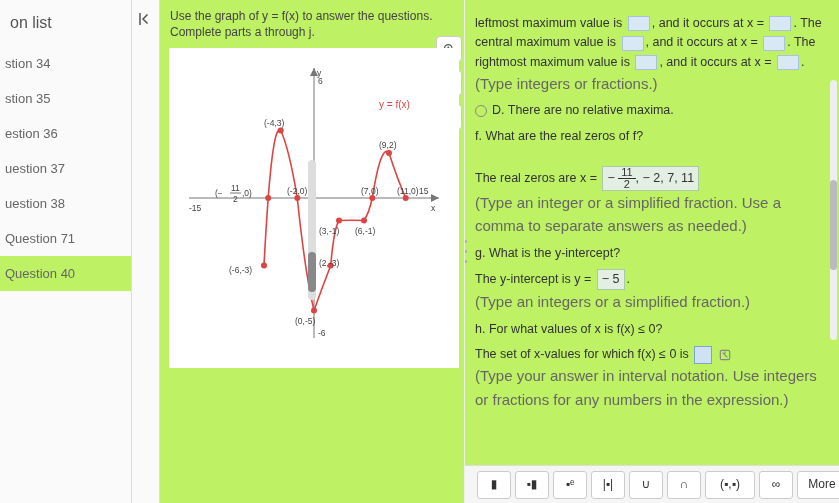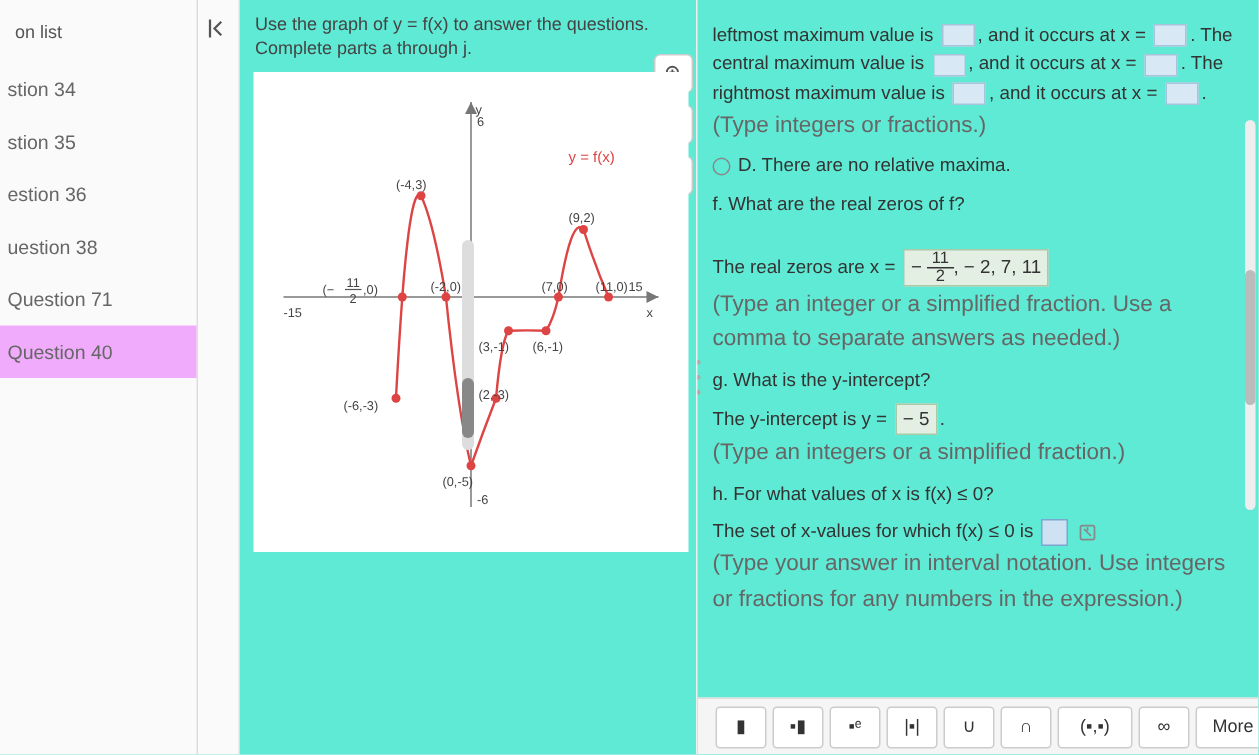--- a/index.html
+++ b/index.html
@@ -1,23 +1,23 @@
 <!DOCTYPE html>
 <html><head>
 <meta charset="utf-8">
 <style>
 *{box-sizing:border-box;margin:0;padding:0;font-family:Arial,Helvetica,sans-serif}
 body{width:839px;height:503px;background:#f0f0f0;display:flex;overflow:hidden;font-size:13px;color:#333}
 .sidebar{width:132px;background:#fafafa;border-right:1px solid #ddd;padding-top:8px}
-.sidebar-title{font-size:12px;color:#555;padding:6px 10px 14px}
+.sidebar-title{font-size:16px;color:#555;padding:6px 10px 14px}
 .q-item{padding:10px 5px;font-size:13px;color:#666;cursor:pointer}
-.q-item.current{background:#f0abfc}
+.q-item.current{background:#bef264}
 .collapse{width:28px;display:flex;align-items:flex-start;justify-content:center;padding-top:10px;background:#fafafa;border-right:1px solid #ddd}
 .collapse svg{width:18px;height:18px;color:#555}
-.main{flex:1;display:flex;background:#5eead4}
+.main{flex:1;display:flex;background:#bef264}
 .left{width:305px;padding:8px 2px 4px 6px;border-right:1px solid #eee;position:relative}
 .instr{font-size:12px;color:#444;line-height:1.35;padding:0 4px 4px}
 .graph{width:290px;height:320px;margin:4px auto 0;position:relative;background:#fff}
 .graph svg{width:100%;height:100%}
 .tools{position:absolute;right:2px;top:36px;display:flex;flex-direction:column;gap:8px}
 .tbtn{width:26px;height:26px;border:1px solid #ccc;border-radius:4px;background:#fff;display:flex;align-items:center;justify-content:center;cursor:pointer}
 .tbtn svg{width:15px;height:15px;color:#555}
 .right{flex:1;padding:8px 10px 57px;font-size:12.5px;color:#333;line-height:1.55;position:relative;overflow:hidden}
 .blank{display:inline-block;min-width:22px;height:15px;background:#d8e8f5;border:1px solid #a8c4dc;vertical-align:middle;margin:0 2px}
 .blank.sel{background:#cfe2f3;border:1px solid #7aa7d0}
@@ -46,20 +46,21 @@
 .graph .ylbl{fill:#d44;font-size:10px}
 </style>
 </head>
 <body>
 
 <div class="sidebar">
   <div class="sidebar-title">on list</div>
   <div class="q-item">stion 34</div>
   <div class="q-item">stion 35</div>
   <div class="q-item">estion 36</div>
+  <div class="q-item">uestion 37</div>
   <div class="q-item">uestion 38</div>
   <div class="q-item">Question 71</div>
   <div class="q-item current">Question 40</div>
 </div>
 
 <div class="collapse">
   <svg viewBox="0 0 24 24" fill="none" stroke="currentColor" stroke-width="2">
       <path d="M4 4v16M14 6l-6 6 6 6"></path>
     </svg>
 </div>

